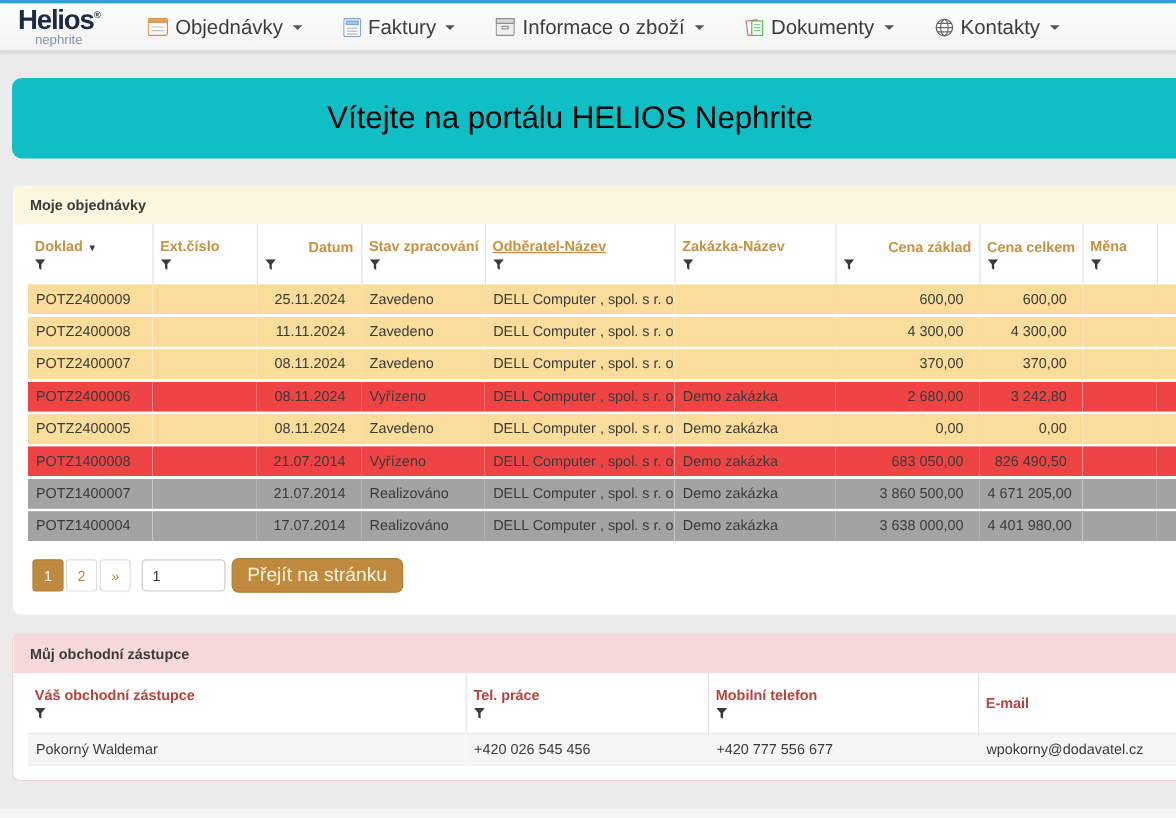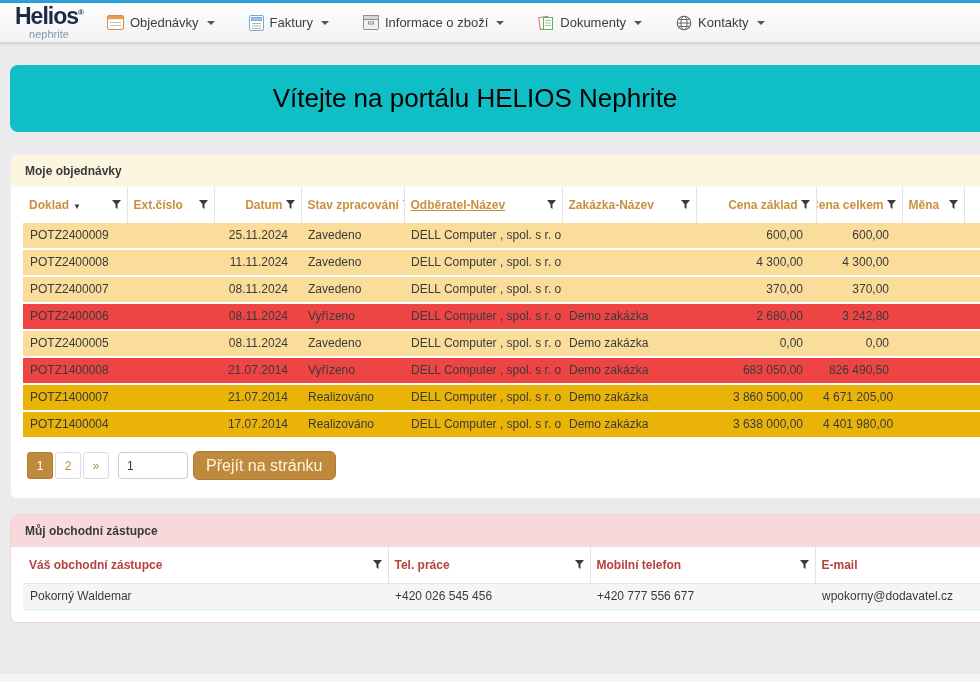--- a/index.html
+++ b/index.html
@@ -3,27 +3,27 @@
 <meta charset="utf-8">
 <style>
   * { box-sizing: border-box; }
   html,body { margin:0; padding:0; }
   body { background:#ebebeb; font-family:"Liberation Sans", sans-serif; }
   .page { position:relative; width:980px; height:682px; overflow:hidden; background:#ebebeb; }
 
   
   .top-line { height:3px; background:#2d9fd9; }
   .navbar { height:40px; background:linear-gradient(#fdfdfd,#f3f3f3); border-bottom:1px solid #d5d5d5;
-            box-shadow:0 1px 3px rgba(0,0,0,.14); display:flex; align-items:center; padding:0 15px; }
+            box-shadow:0 1px 3px rgba(0,0,0,.14); display:flex; align-items:center; padding:0 15px;gap:16px; }
   .logo { line-height:1; cursor:pointer; }
   .logo-main { font-size:23px; font-weight:bold; color:#1b2a47; letter-spacing:-1px; }
   .logo-main sup { font-size:8px; }
   .logo-sub { font-size:11px; color:#8494ad; text-align:center; margin-top:1px; }
   .nav { display:flex; gap:34px; margin-left:24px; }
-  .nav-item { display:flex; align-items:center; gap:6px; font-size:13px; color:#3c3c3c; cursor:pointer; white-space:nowrap; }
+  .nav-item { display:flex; align-items:center; gap:6px; font-size:17px; color:#3c3c3c; cursor:pointer; white-space:nowrap; }
   .caret { width:0; height:0; border-left:4px solid transparent; border-right:4px solid transparent; border-top:4px solid #555; margin-left:2px; }
 
   
   main { padding-left:10px; }
   h1 { font-size:27px; font-weight:400; color:#3a3a3a; margin:45px 0 0 2px; }
   .banner { margin-top:22px; width:990px; height:67px; background:#10bfc6; border-radius:8px;
             display:flex; align-items:center; justify-content:center; padding-right:60px; }
   .banner span { color:#000000; font-size:26px; }
 
   
@@ -36,31 +36,31 @@
   .panel-body { padding:0 12px 12px 12px; }
 
   
   table { border-collapse:collapse; table-layout:fixed; }
   #orders-table, #rep-table { width:1061px; }
   th { font-size:12px; font-weight:bold; text-align:left; padding:11px 6px; background:#fff;
        border-right:1px solid #e4e4e4; white-space:nowrap; overflow:hidden; }
   th:last-child { border-right:none; }
   #orders-table th { color:#c8913f; }
   #rep-table th { color:#b5433d; border-bottom:1px solid #e8e8e8; }
-  .thx { display:flex; align-items:center; justify-content:space-between; gap:4px; }
+  .thx { display:flex; justify-content:space-between; gap:4px;flex-direction:column; }
   .thx.right { justify-content:flex-end; gap:3px; }
   .lbl.link { text-decoration:underline; cursor:pointer; }
   .sorticon { font-size:8px; color:#3a3a3a; margin-left:4px; }
   .funnel path { fill:#3a3a3a; }
   .funnel { flex:none; cursor:pointer; }
   td { font-size:12px; color:#3a3a3a; line-height:13px; padding:6px 7px; white-space:nowrap; overflow:hidden; }
   #orders-table td { border-bottom:2px solid #fff; }
   tr.tone-yellow td { background:#fbdd9b; }
   tr.tone-green  td { background:#ef4444; }
-  tr.tone-salmon td { background:#eab308; }
+  tr.tone-salmon td { background:#a3a3a3; }
   td.right { text-align:right; padding-right:13px; }
   th.right { text-align:right; }
   #rep-table td { background:#f5f5f6; border-top:1px solid #e9e9e9; border-bottom:1px solid #e9e9e9; }
 
   
   .pager { display:flex; align-items:center; margin:12px 0 6px 4px; }
   .pages { display:flex; gap:2px; }
   .pg { min-width:26px; height:27px; display:flex; align-items:center; justify-content:center;
         font-size:12px; border:1px solid #ddd; background:#fff; color:#bf8a3e; border-radius:3px; cursor:pointer; }
   .pg.active { background:#bf8a3e; color:#fff; border-color:#b07c33; }

